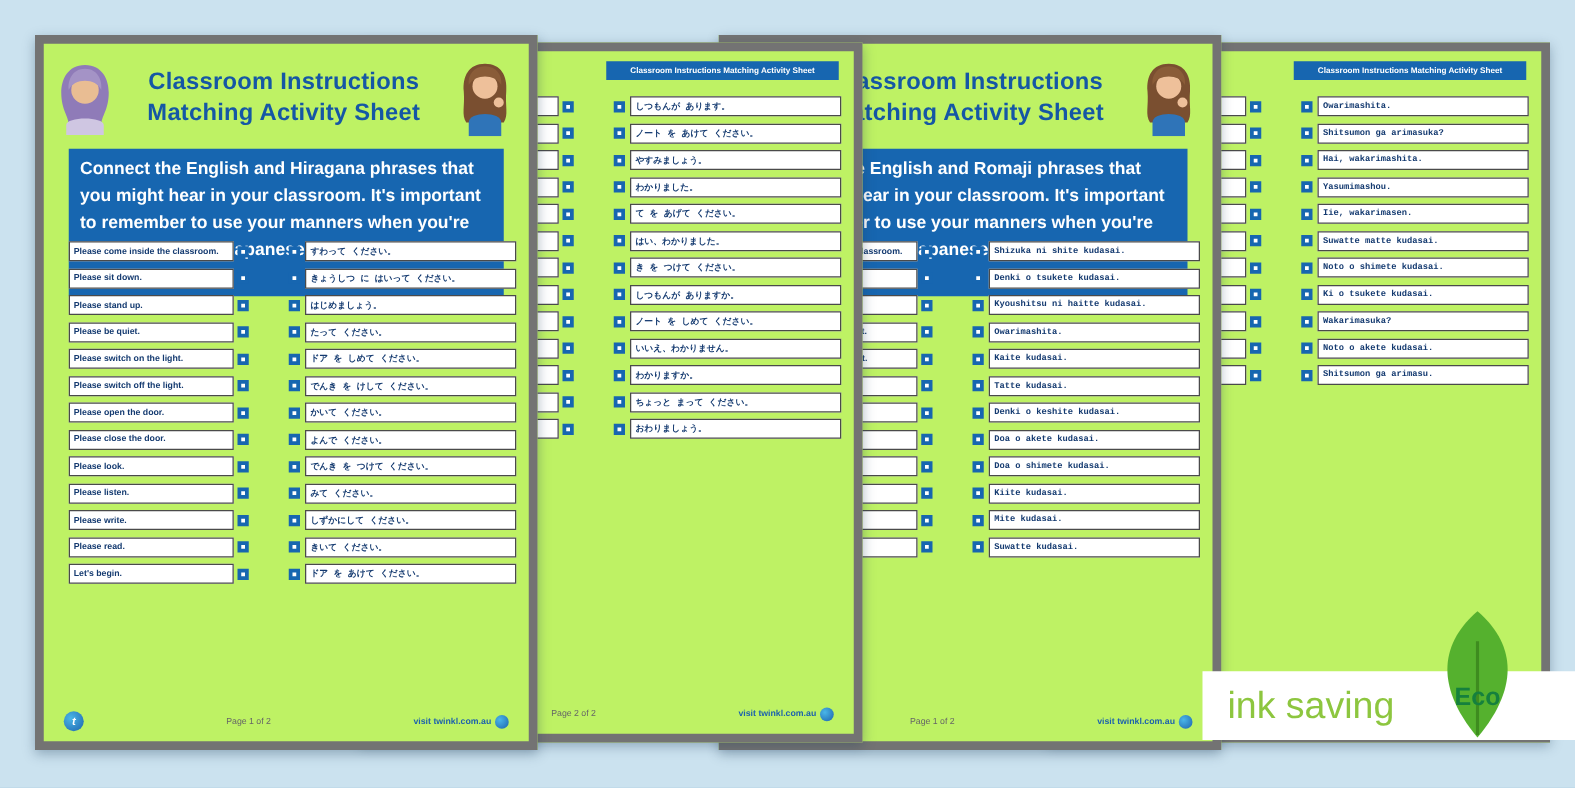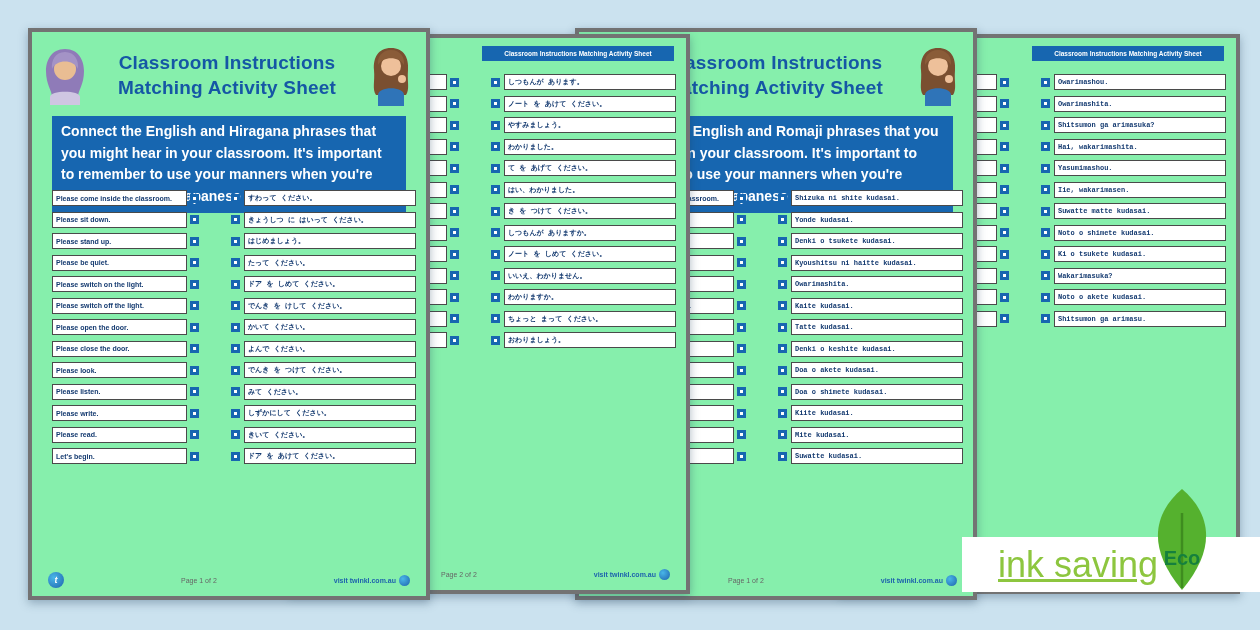--- a/index.html
+++ b/index.html
@@ -3,21 +3,21 @@
 <meta charset="utf-8">
 <style>
   * { margin:0; padding:0; box-sizing:border-box; }
   html,body { background:#b9d6e6; }
   .stage {
     position:relative; width:1260px; height:630px; overflow:hidden;
     background:#cbe2ef; font-family:"Liberation Sans", sans-serif;
   }
   
   .sheet {
-    position:absolute; background:#86efac; border:4px solid #737373;
+    position:absolute; background:#bef264; border:7px solid #737373;
     box-shadow:0 3px 9px rgba(30,60,90,.35);
   }
   .sheet.full { width:402px; height:572px; top:28px; }
   .sheet.cont { width:402px; height:560px; top:34px; }
   #sheet1 { left:28px;  z-index:40; }
   #sheet2 { left:288px; z-index:30; }
   #sheet3 { left:575px; z-index:20; }
   #sheet4 { left:838px; z-index:10; }
 
   
@@ -69,52 +69,37 @@
   }
   .page-label { font-size:7px; color:#666; }
   .visit { display:flex; align-items:center; gap:3px; font-size:7px; font-weight:bold; color:#1e63ad; }
   .visit .logo-circle { width:11px; height:11px; font-size:6px; }
 
   
   .eco-strip {
     position:absolute; right:0; top:537px; width:298px; height:55px;
     background:#fff; z-index:50; display:flex; align-items:center;
   }
-  .ink-text { font-size:36px; color:#8dc63f; margin-left:36px;text-decoration:underline; }
+  .ink-text { font-size:30px; color:#8dc63f; margin-left:20px; }
   .leaf { position:absolute; right:42px; bottom:0; width:72px; height:105px; }
   .leaf svg { position:absolute; left:0; top:0; }
   .eco-text {
     position:absolute; left:50%; transform:translateX(-50%);
     bottom:22px; color:#15803d; font-weight:bold; font-size:20px;
   }
 </style>
 </head>
 <body>
 
 <div class="stage">
 
   <div class="sheet cont" id="sheet4">
     <div class="cont-bar">Classroom Instructions Matching Activity Sheet</div>
     <div class="rows controws">
 
-        <div class="row">
-          <div class="pbox en">
-            <span></span>
-          </div>
-          <span class="conn l">
-            <span class="dot"></span>
-          </span>
-          <span class="spacer"></span>
-          <span class="conn r">
-            <span class="dot"></span>
-          </span>
-          <div class="pbox jp">
-            <span>Owarimashou.</span>
-          </div>
-        </div>
 
         <div class="row">
           <div class="pbox en">
             <span></span>
           </div>
           <span class="conn l">
             <span class="dot"></span>
           </span>
           <span class="spacer"></span>
           <span class="conn r">
@@ -332,35 +317,20 @@
           </span>
           <span class="spacer"></span>
           <span class="conn r">
             <span class="dot"></span>
           </span>
           <div class="pbox jp">
             <span>Shizuka ni shite kudasai.</span>
           </div>
         </div>
 
-        <div class="row">
-          <div class="pbox en">
-            <span>Please sit down.</span>
-          </div>
-          <span class="conn l">
-            <span class="dot"></span>
-          </span>
-          <span class="spacer"></span>
-          <span class="conn r">
-            <span class="dot"></span>
-          </span>
-          <div class="pbox jp">
-            <span>Yonde kudasai.</span>
-          </div>
-        </div>
 
         <div class="row">
           <div class="pbox en">
             <span>Please stand up.</span>
           </div>
           <span class="conn l">
             <span class="dot"></span>
           </span>
           <span class="spacer"></span>
           <span class="conn r">

